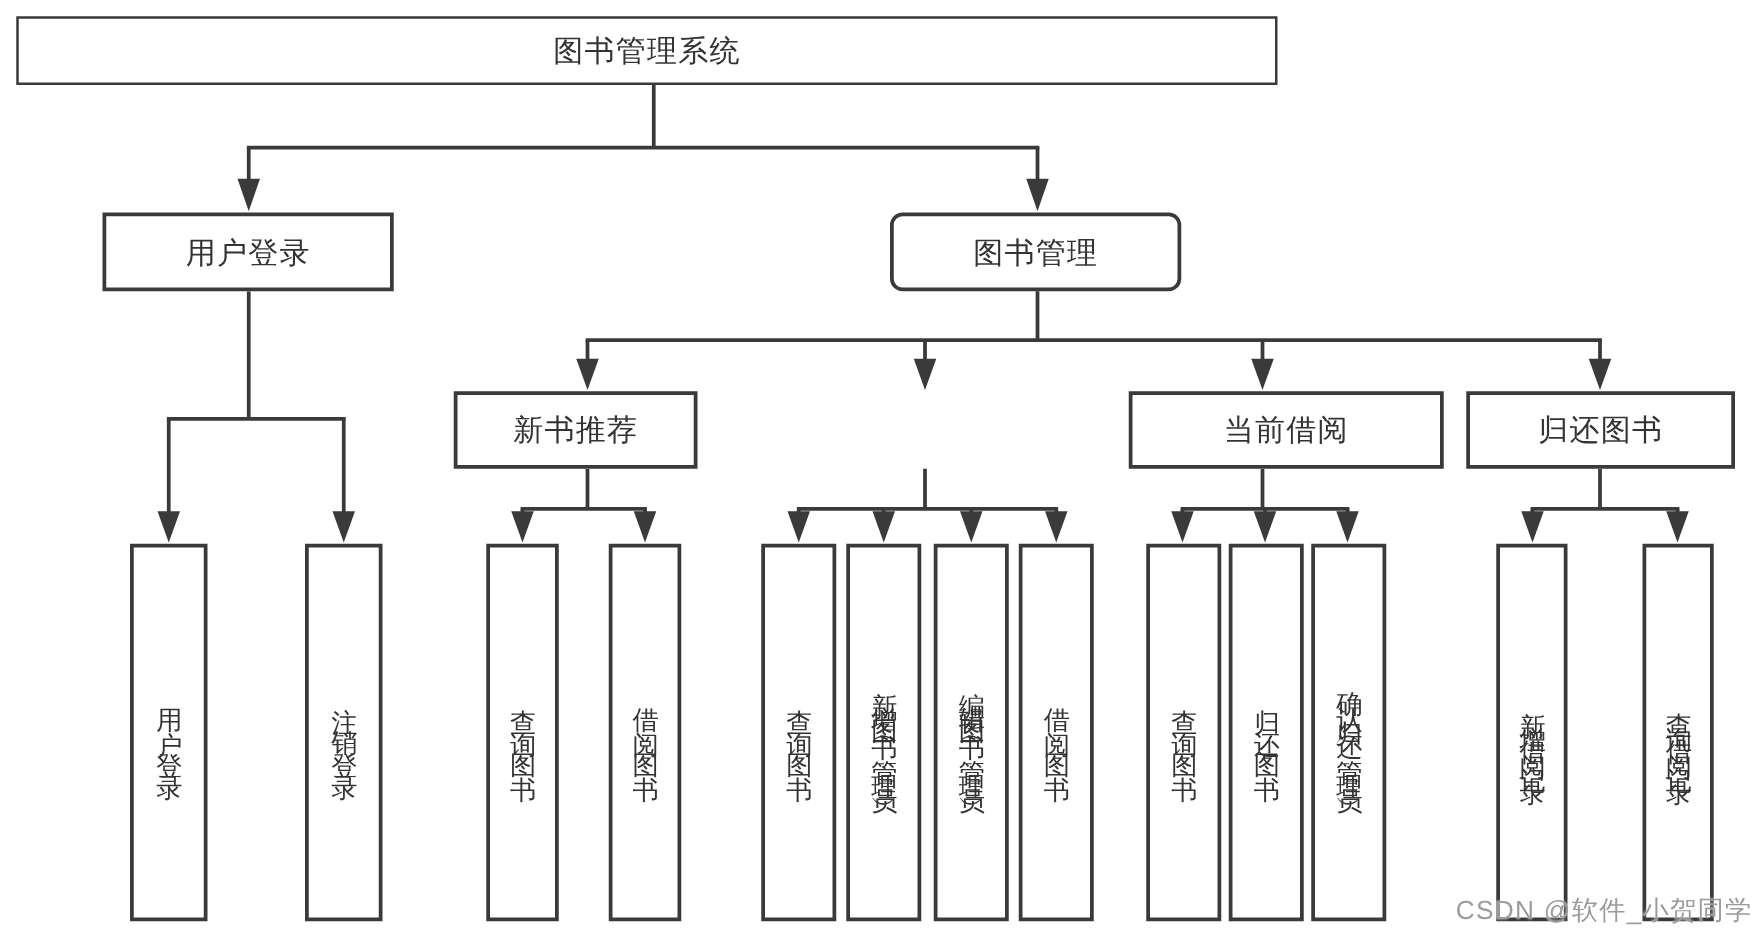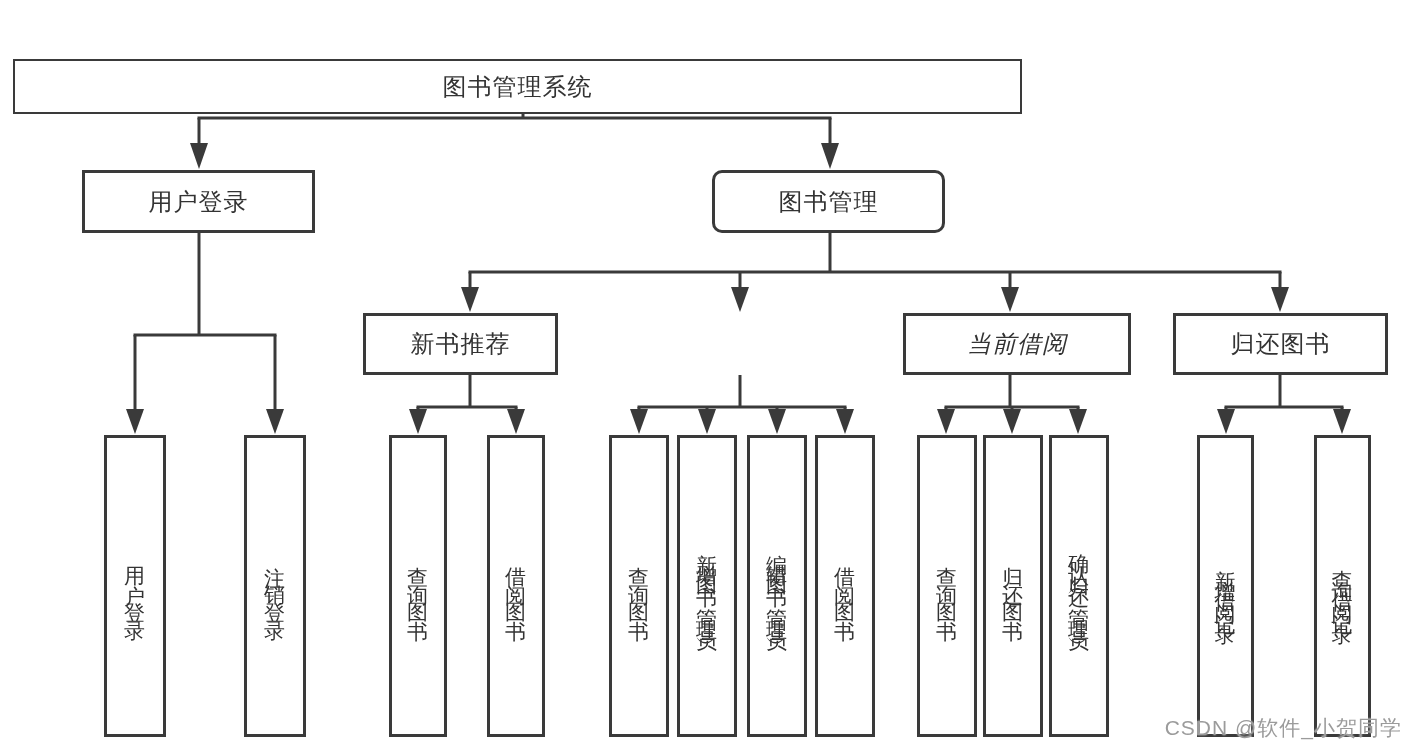--- a/index.html
+++ b/index.html
@@ -26,21 +26,21 @@
     position:absolute;
     border:3px solid var(--line);
     background:#fff;
     box-sizing:border-box;
     display:flex;align-items:center;justify-content:center;
     color:var(--text);
     font-size:24px;
     letter-spacing:1px;
     text-align:center;
   }
-  .box.root{border-width:2px;margin-top:46px;}
+  .box.root{border-width:2px;}
   .vbox{
     position:absolute;
     border:3px solid var(--line);
     background:#fff;
     box-sizing:border-box;
     display:flex;align-items:center;justify-content:center;
     color:var(--text);
     font-size:21px;
     writing-mode:vertical-rl;
     text-orientation:mixed;
@@ -123,21 +123,21 @@
     <line x1="1342" y1="407" x2="1342" y2="412"></line>
     <polygon points="1333,409 1351,409 1342,434"></polygon>
   </svg>
 
   <div class="box root" style="left:13px;top:13px;width:1009px;height:55px;">图书管理系统</div>
 
   <div class="box" style="left:82px;top:170px;width:233px;height:63px;">用户登录</div>
   <div class="box" style="left:712px;top:170px;width:233px;height:63px;border-radius:10px;">图书管理</div>
 
   <div class="box" style="left:363px;top:313px;width:195px;height:62px;">新书推荐</div>
-  <div class="box" style="left:903px;top:313px;width:228px;height:62px;font-style:italic;">当前借阅</div>
+  <div class="box" style="left:903px;top:313px;width:252px;height:62px;">当前借阅</div>
   <div class="box" style="left:1173px;top:313px;width:215px;height:62px;">归还图书</div>
 
   <div class="vbox" style="left: 104px; top: 435px; width: 62px; height: 302px; letter-spacing: 18px;">用户登录</div>
   <div class="vbox" style="left: 244px; top: 435px; width: 62px; height: 302px; letter-spacing: 18px;">注销登录</div>
 
   <div class="vbox" style="left: 389px; top: 435px; width: 58px; height: 302px; letter-spacing: 18px;">查询图书</div>
   <div class="vbox" style="left: 487px; top: 435px; width: 58px; height: 302px; letter-spacing: 18px;">借阅图书</div>
 
   <div class="vbox" style="left: 609px; top: 435px; width: 60px; height: 302px; letter-spacing: 18px;">查询图书</div>
   <div class="vbox" style="left: 677px; top: 435px; width: 60px; height: 302px; letter-spacing: 11px;">新增图书（管理员）</div>

